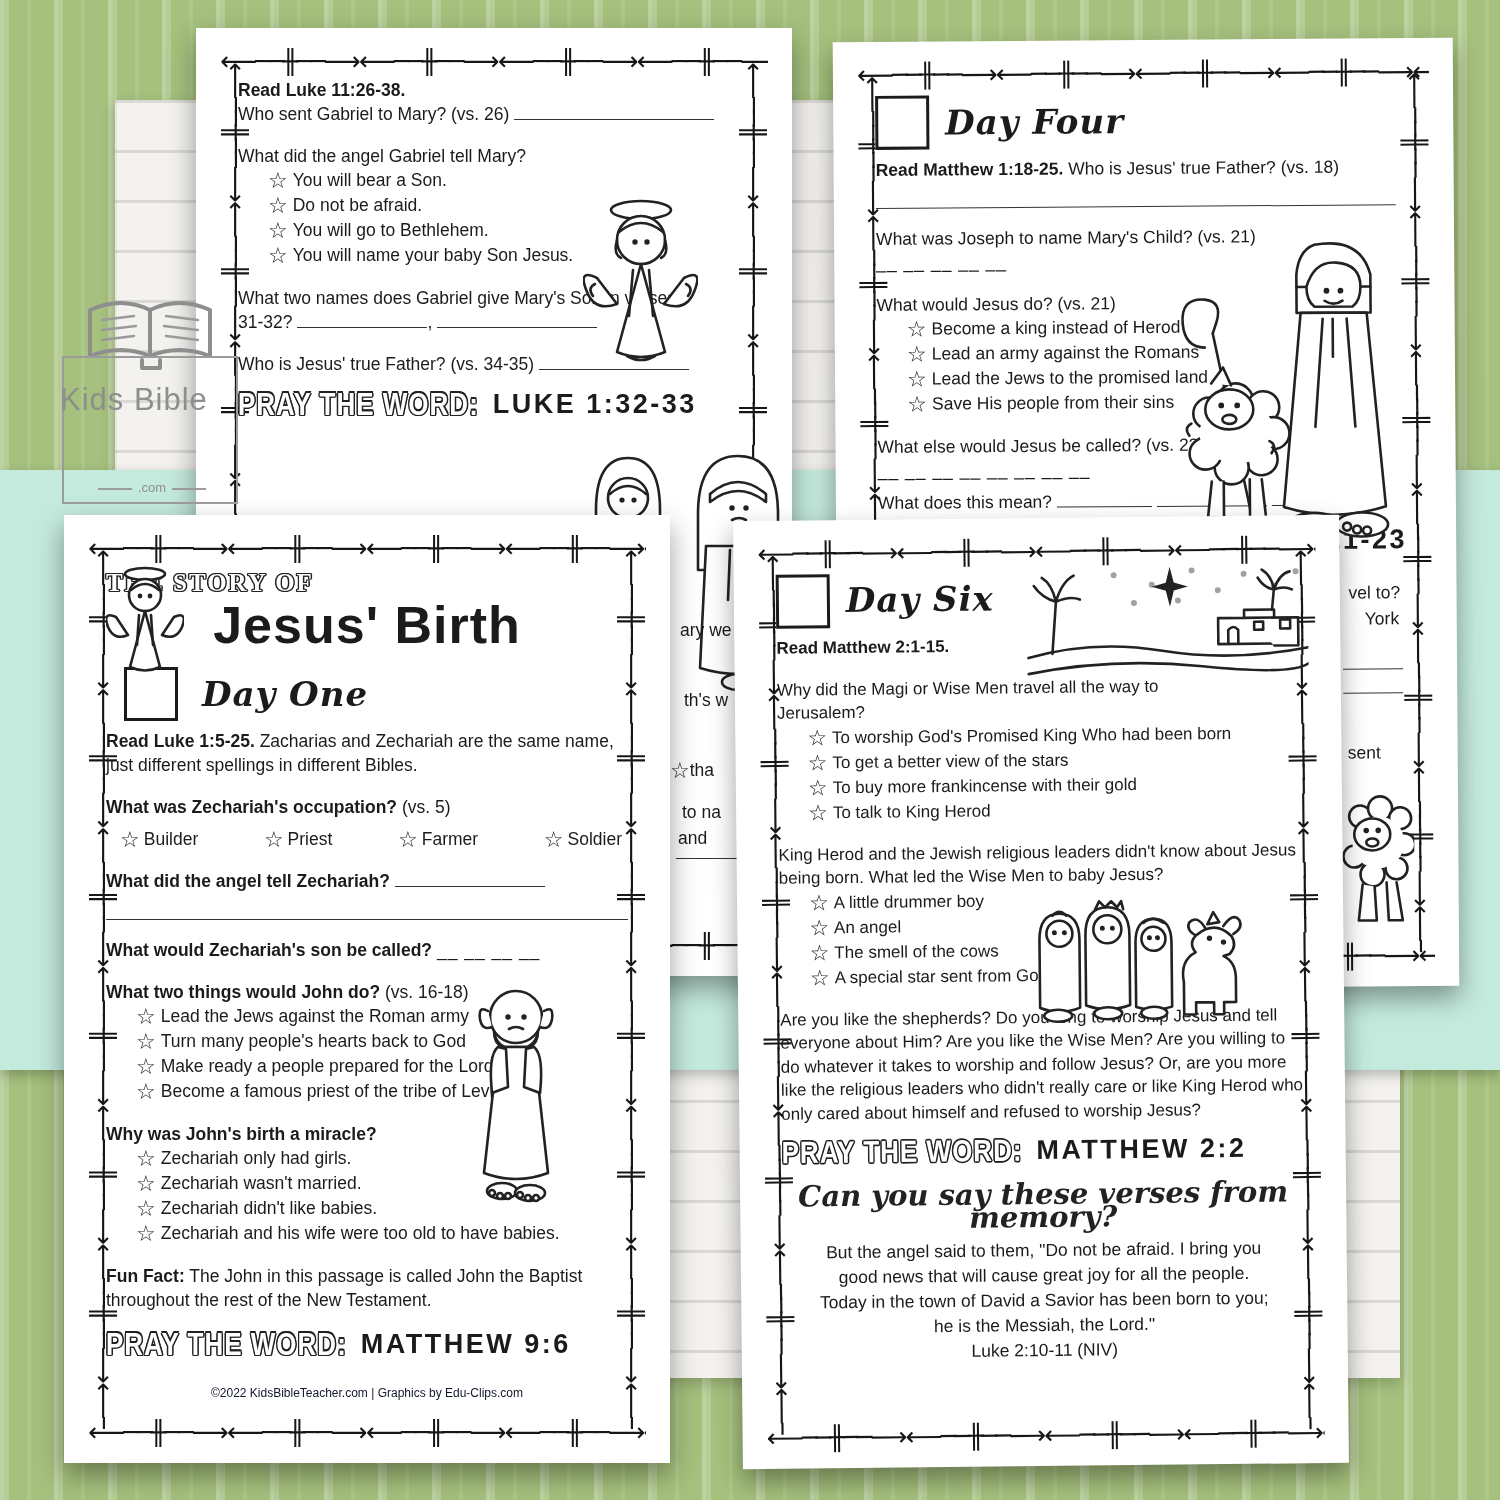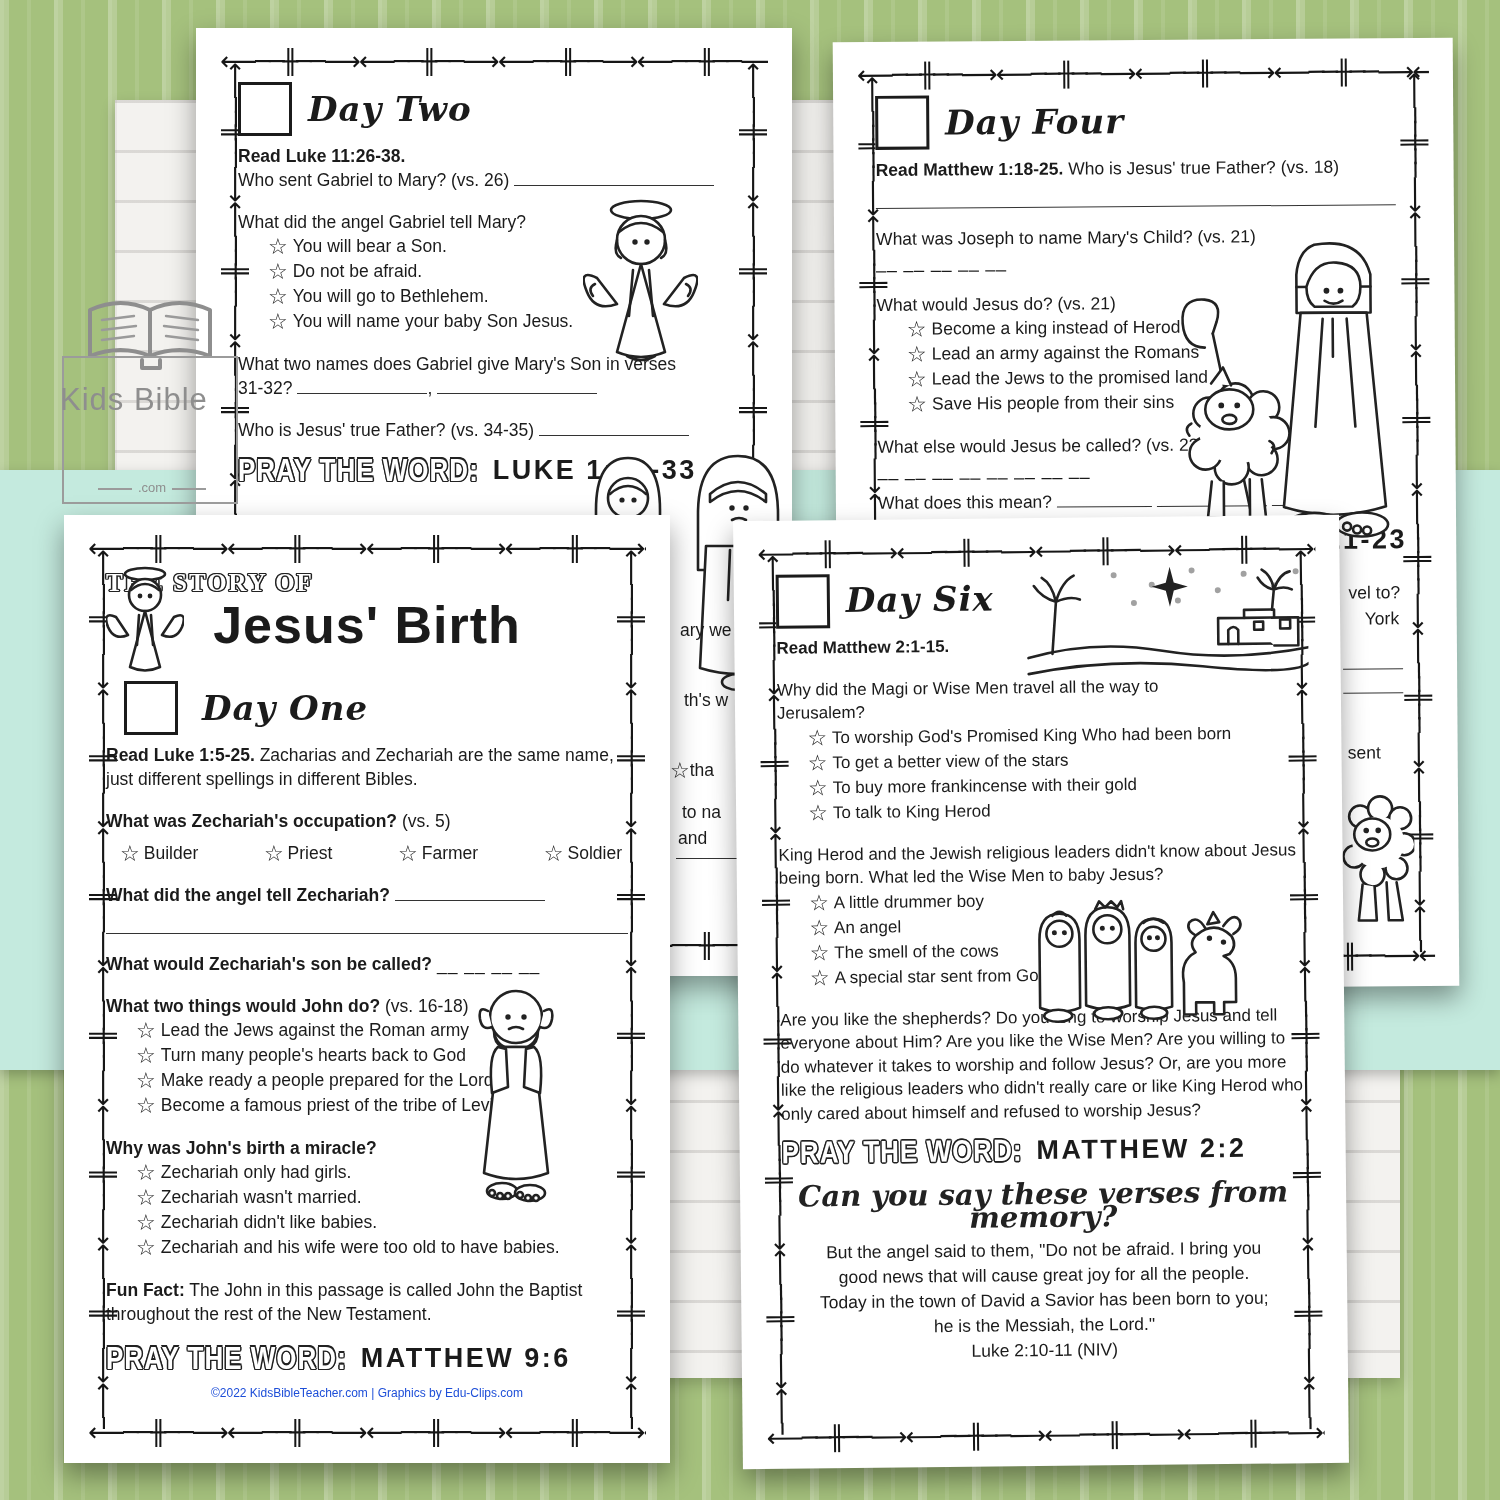--- a/index.html
+++ b/index.html
@@ -46,21 +46,21 @@
   .pray-label{font-size:26px;}
   .pray-ref{font-family:"Liberation Sans",sans-serif;font-weight:700;font-size:27px;letter-spacing:2.5px;}
   .illus{position:absolute;}
   .peek-frag{position:absolute;font-size:17.5px;color:#1b1b1b;white-space:nowrap;}
   .peek-line{position:absolute;border-bottom:1.6px solid #333;}
   
   .kicker{font-family:"Liberation Serif",serif;font-size:25px;letter-spacing:2px;text-align:center;}
   .big-title{font-family:"Liberation Sans",sans-serif;font-weight:700;font-size:52px;line-height:56px;text-align:center;letter-spacing:1px;}
   .occ-row{display:flex;justify-content:space-between;margin:8px 6px 0 14px;}
   .occ{display:flex;align-items:baseline;gap:4px;}
-  .footer{position:absolute;left:0;right:0;bottom:22px;text-align:center;font-size:12px;color:#1d4ed8;}
+  .footer{position:absolute;left:0;right:0;bottom:22px;text-align:center;font-size:12px;color:#0f172a;}
   
   #page-day6 .content{font-size:17px;line-height:23.5px;}
   .memory-title{font-family:"DejaVu Serif",serif;font-style:italic;font-weight:700;font-size:29px;text-align:center;margin-top:20px;color:#222;}
   .verse{text-align:center;font-size:17.5px;line-height:25px;margin-top:8px;}
   
   #logo{position:absolute;left:60px;top:294px;width:184px;height:232px;z-index:50;color:#8e8e8e;}
   #logo .lbox{position:absolute;left:2px;top:62px;width:172px;height:144px;border:2px solid #9b9b9b;}
   #logo .l1{position:absolute;left:0;top:88px;width:100%;text-align:left;font-size:31px;letter-spacing:1px;color:#8e8e8e;}
   #logo .l2{position:absolute;left:0;top:118px;width:100%;text-align:center;font-family:"DejaVu Serif",serif;font-style:italic;font-weight:700;font-size:44px;color:#8e8e8e;}
   #logo .l3{position:absolute;left:0;top:186px;width:100%;text-align:center;font-size:13px;color:#8e8e8e;}
@@ -76,24 +76,20 @@
   <div class="bg-green"></div>
   <div class="bg-brick"></div>
   <div class="bg-teal"></div>
 
   <div class="page" id="page-day2">
     <div class="frame-h frame-top">⟵──╫──⟶⟵──╫──⟶⟵──╫──⟶⟵──╫──⟶⟵──╫──⟶⟵──╫──⟶⟵──╫──⟶</div>
     <div class="frame-h frame-bottom">⟵──╫──⟶⟵──╫──⟶⟵──╫──⟶⟵──╫──⟶⟵──╫──⟶⟵──╫──⟶⟵──╫──⟶</div>
     <div class="frame-v" style="left:-401px;top:460px;">⟵──╫──⟶⟵──╫──⟶⟵──╫──⟶⟵──╫──⟶⟵──╫──⟶⟵──╫──⟶⟵──╫──⟶</div>
     <div class="frame-v" style="left:117px;top:460px;">⟵──╫──⟶⟵──╫──⟶⟵──╫──⟶⟵──╫──⟶⟵──╫──⟶⟵──╫──⟶⟵──╫──⟶</div>
     <div class="content">
-      <div class="chkrow">
-        <div class="checkbox"></div>
-        <div class="day-title">Day Two</div>
-      </div>
       <div><b class="rd">Read Luke 11:26-38.</b></div>
       <div><span>Who sent Gabriel to Mary? (vs. 26)</span>
         <span class="blank" style="width:200px;"></span></div>
       <div class="q"><span>What did the angel Gabriel tell Mary?</span></div>
       <div class="opt">
           <span class="star">☆</span>
           <span>You will bear a Son.</span>
         </div>
       <div class="opt">
           <span class="star">☆</span>
@@ -283,21 +279,21 @@
         <circle cx="39" cy="30" r="16" class="fillw"></circle>
         <path d="M25 25 Q39 13 53 25"></path>
         <circle cx="34" cy="31" r="1.1" fill="#222"></circle>
           <circle cx="44" cy="31" r="1.1" fill="#222"></circle>
         <path class="fillw" d="M39 46 L24 102 Q39 109 54 102 Z"></path>
         <path d="M33 50 L31 80"></path>
           <path d="M45 50 L47 80"></path>
       </svg>
       <div class="kicker outline-caps" style="transform:none;margin-top:6px;">THE STORY OF</div>
       <div class="big-title">Jesus' Birth</div>
-      <div class="chkrow" style="margin-left:18px;margin-top:28px;gap:24px;">
+      <div class="chkrow" style="margin-left:18px;margin-top:14px;gap:24px;">
         <div class="checkbox"></div>
         <div class="day-title">Day One</div>
       </div>
       <div style="margin-top:6px;"><b class="rd">Read Luke 1:5-25.</b><span> Zacharias and Zechariah are the same name, just different spellings in different Bibles.</span></div>
       <div class="q"><b class="rd">What was Zechariah's occupation?</b><span> (vs. 5)</span></div>
       <div class="occ-row">
         <span class="occ">
             <span class="star">☆</span>
             <span>Builder</span>
           </span>

